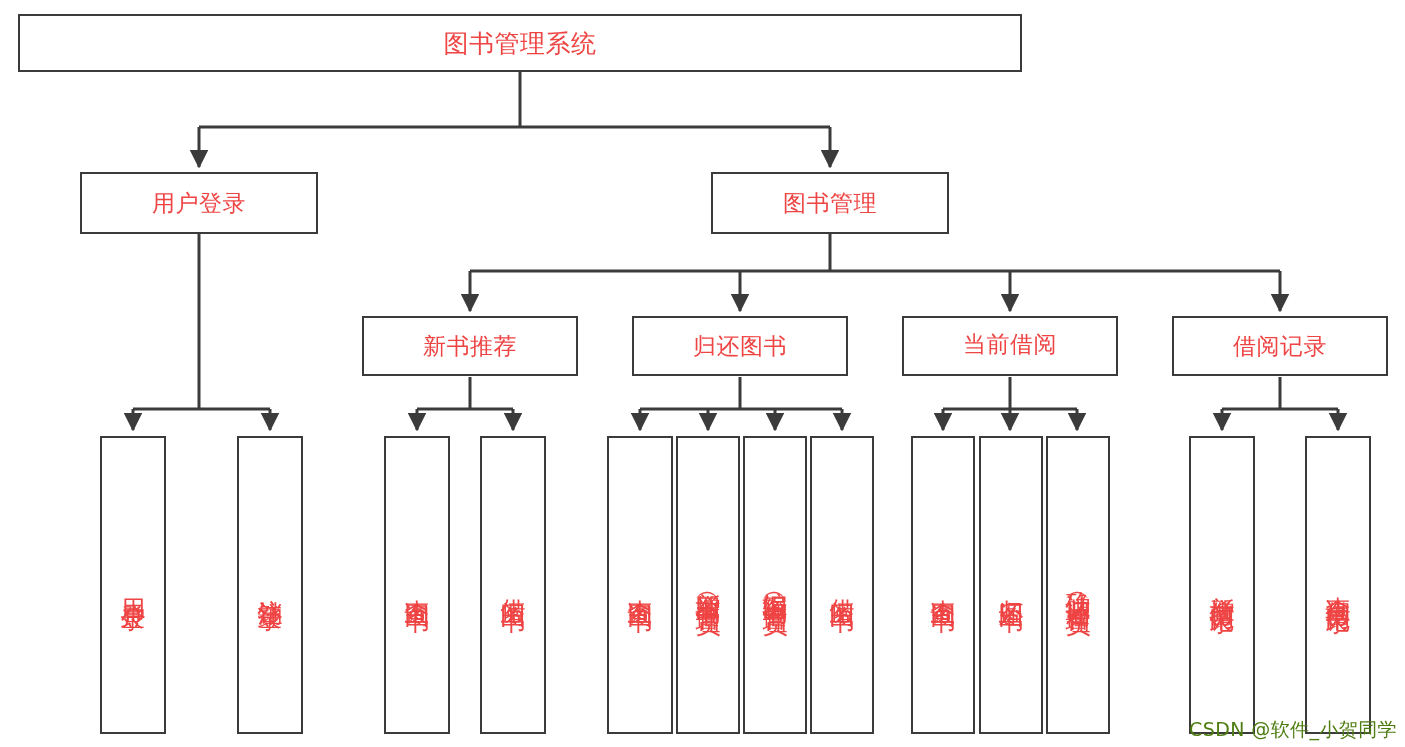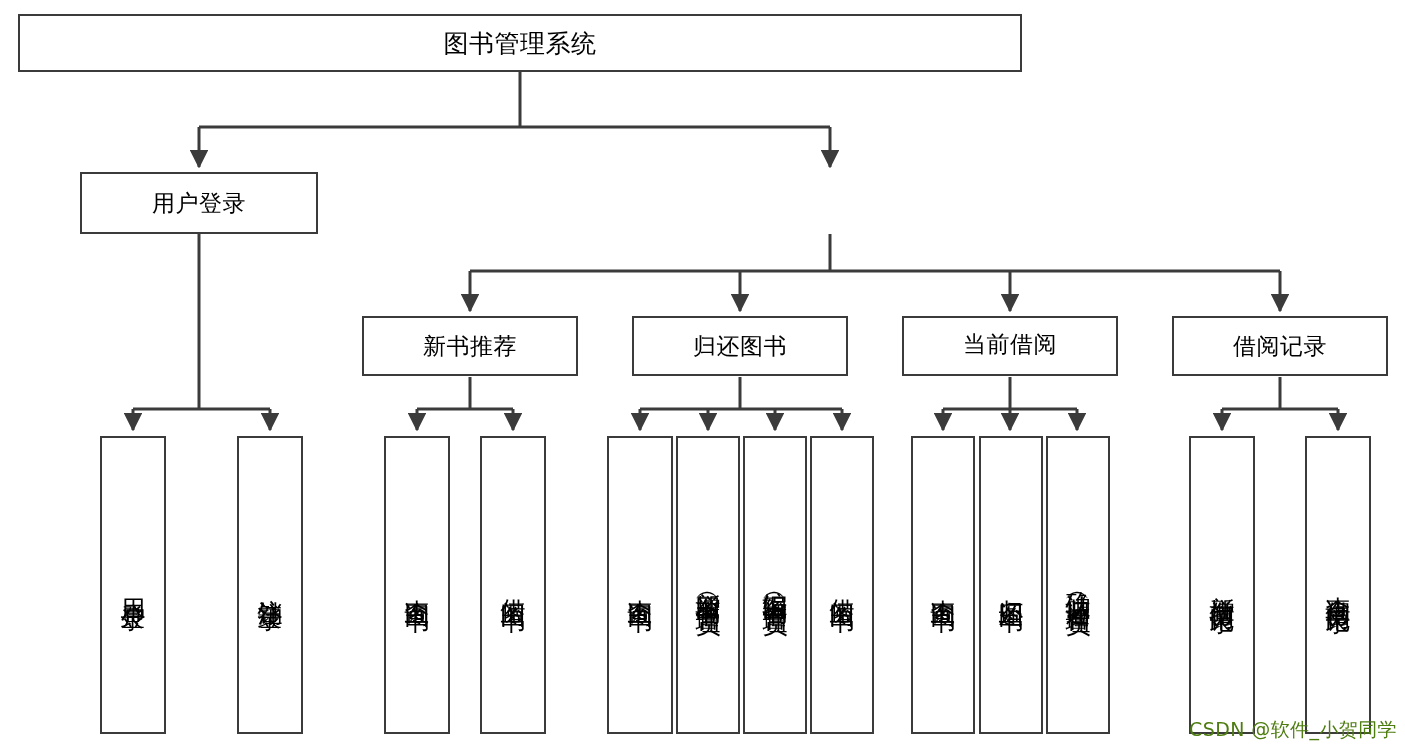--- a/index.html
+++ b/index.html
@@ -27,21 +27,21 @@
     pointer-events: none;
   }
   .node {
     position: absolute;
     box-sizing: border-box;
     background: #ffffff;
     border: 2px solid #3b3b3b;
     display: flex;
     align-items: center;
     justify-content: center;
-    color: #000000;
+    color: #ef4444;
   }
   .node-label {
     display: block;
     text-align: center;
     line-height: 1.08;
     letter-spacing: 0.5px;
     white-space: nowrap;
   }
   
   .node.horiz .node-label {
@@ -131,20 +131,23 @@
     </g>
   </svg>
 
   <div class="node horiz root" style="left:18px; top:14px; width:1004px; height:58px;">
     <span class="node-label">图书管理系统</span>
   </div>
 
   <div class="node horiz" style="left:80px; top:172px; width:238px; height:62px;">
     <span class="node-label">用户登录</span>
   </div>
+  <div class="node horiz" style="left:711px; top:172px; width:238px; height:62px;">
+    <span class="node-label">图书管理</span>
+  </div>
 
   <div class="node horiz" style="left:362px; top:316px; width:216px; height:60px;">
     <span class="node-label">新书推荐</span>
   </div>
   <div class="node horiz" style="left:632px; top:316px; width:216px; height:60px;">
     <span class="node-label">归还图书</span>
   </div>
   <div class="node horiz" style="left:902px; top:316px; width:216px; height:60px;font-family:Liberation Mono, monospace;">
     <span class="node-label">当前借阅</span>
   </div>

